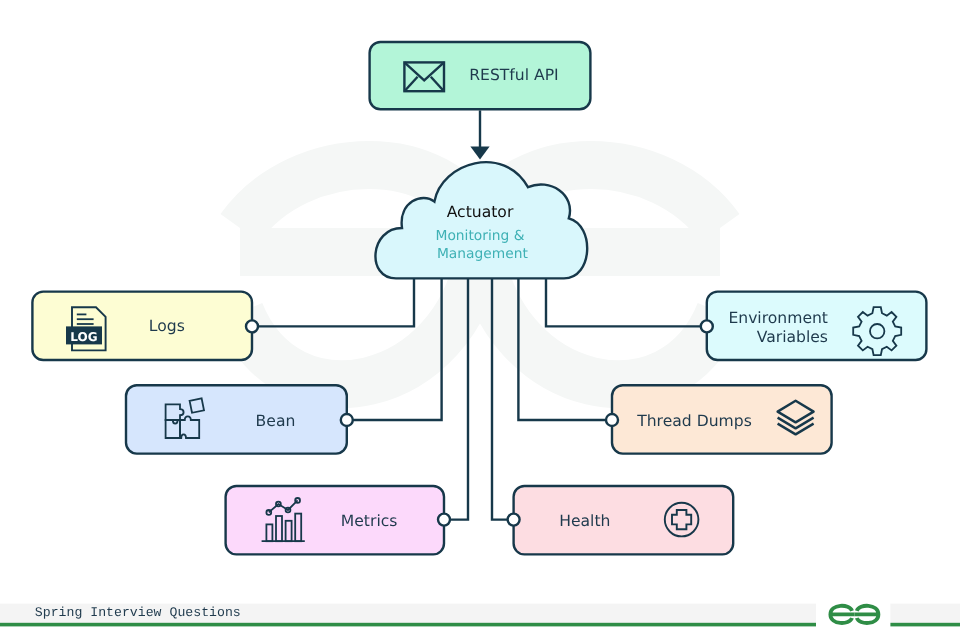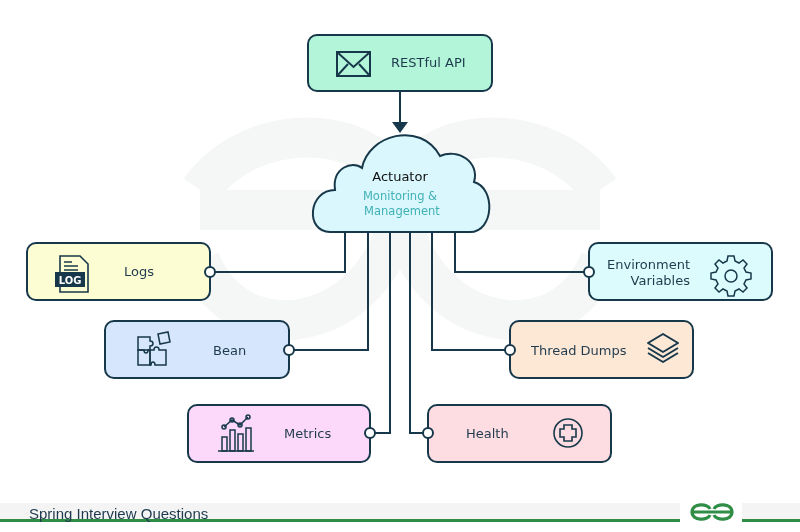--- a/index.html
+++ b/index.html
@@ -5,22 +5,22 @@
   html, body { margin: 0; padding: 0; }
   body { width: 800px; height: 532px; background: #ffffff; position: relative; overflow: hidden;
          font-family: "Liberation Sans", "DejaVu Sans", sans-serif; }
   #canvas { position: absolute; left: 0; top: 0; width: 800px; height: 532px; }
   .node-label { font-family: "DejaVu Sans", sans-serif; font-size: 13px; fill: #1f3a4d; }
   .cloud-title { font-family: "DejaVu Sans", sans-serif; font-size: 13px; fill: #111111; font-weight: 500; }
   .cloud-sub { font-family: "DejaVu Sans", sans-serif; font-size: 11.5px; fill: #3fb1b5; }
   .footer-band { position: absolute; left: 0; top: 503px; width: 800px; height: 17px; background: #f4f4f4; }
   .footer-line { position: absolute; left: 0; top: 519px; width: 800px; height: 3px; background: #2f8d46; }
   .footer-gap { position: absolute; left: 680px; top: 498px; width: 62px; height: 30px; background: #ffffff; }
-  .footer-text { position: absolute; left: 29px; top: 505px; font-family: Liberation Sans, sans-serif;
-                 font-size: 15px; color: #1f3a4d; }
+  .footer-text { position: absolute; left: 29px; top: 505px; font-family: Liberation Mono, monospace;
+                 font-size: 11px; color: #1f3a4d; }
   .footer-logo { position: absolute; left: 688px; top: 500px; width: 48px; height: 24px; }
 </style>
 </head>
 <body>
 
 <svg id="canvas" viewBox="0 0 800 532" xmlns="http://www.w3.org/2000/svg">
 
   <g fill="none" stroke="#f5f7f6" stroke-width="40">
     <path d="M200 190 C 250 120, 370 120, 400 190 L 400 210 L 200 210"></path>
     <path d="M600 190 C 550 120, 430 120, 400 190 L 400 210 L 600 210"></path>

